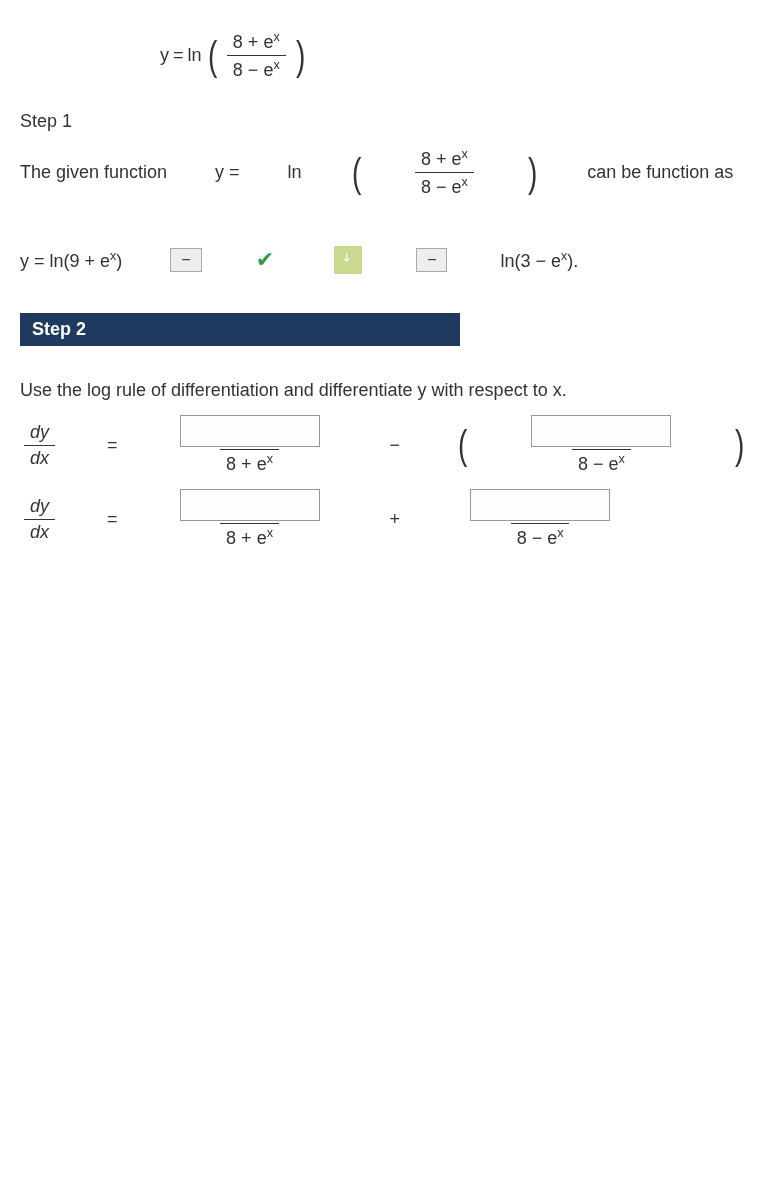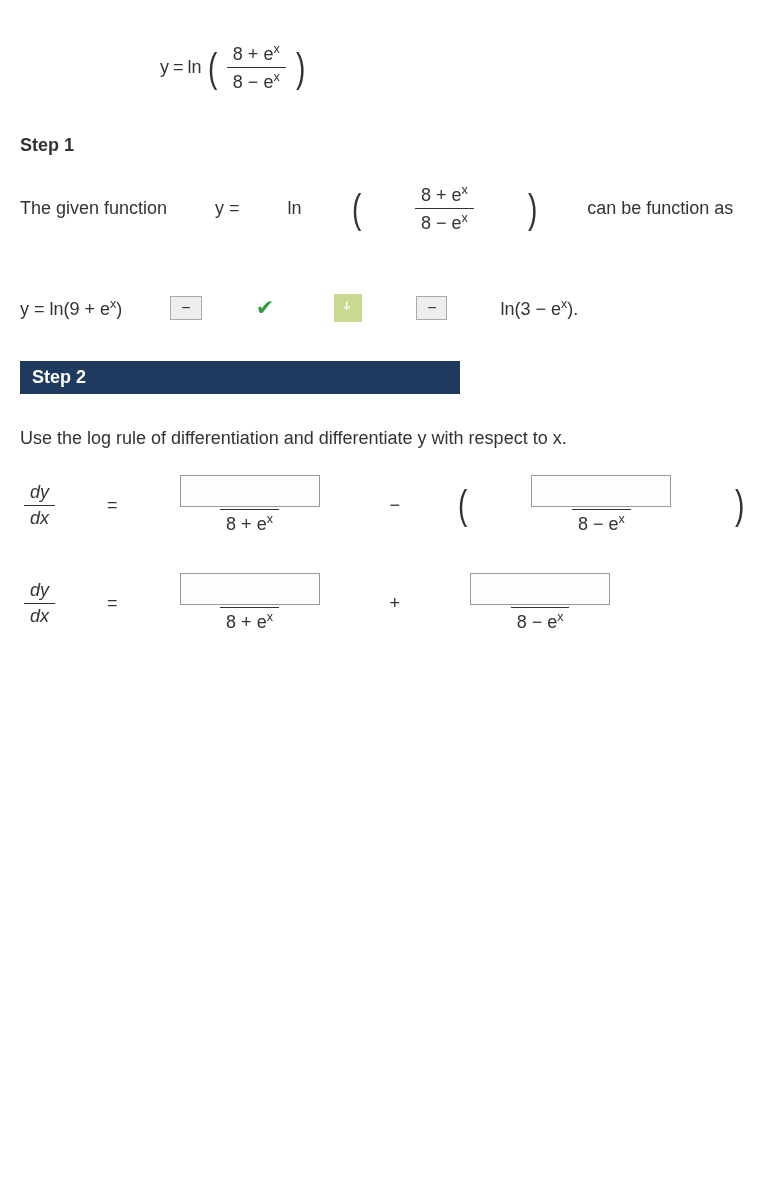--- a/index.html
+++ b/index.html
@@ -16,32 +16,32 @@
       display: flex;
       align-items: center;
       gap: 4px;
       margin: 10px 0;
     }
     .frac {
       display: inline-flex;
       flex-direction: column;
       align-items: center;
       vertical-align: middle;
-      margin: 12px 4px;
+      margin: 0 4px;
     }
     .frac .num { padding: 0 6px 2px; }
     .frac .den { padding: 2px 6px 0; border-top: 1.5px solid #333; text-align: right; }
     .lparen, .rparen {
       font-size: 40px;
       line-height: 1;
       font-weight: 300;
       transform: scaleX(0.7);
     }
     .step-label {
-      font-weight: bold;
+      font-weight: normal;
       margin: 30px 0 15px 0;
     }
     .step2-bar {
       background: #1e3a5f;
       color: #ffffff;
       font-weight: bold;
       padding: 6px 12px;
       margin: 25px 0 20px 0;
       display: inline-block;
       width: 60%;

